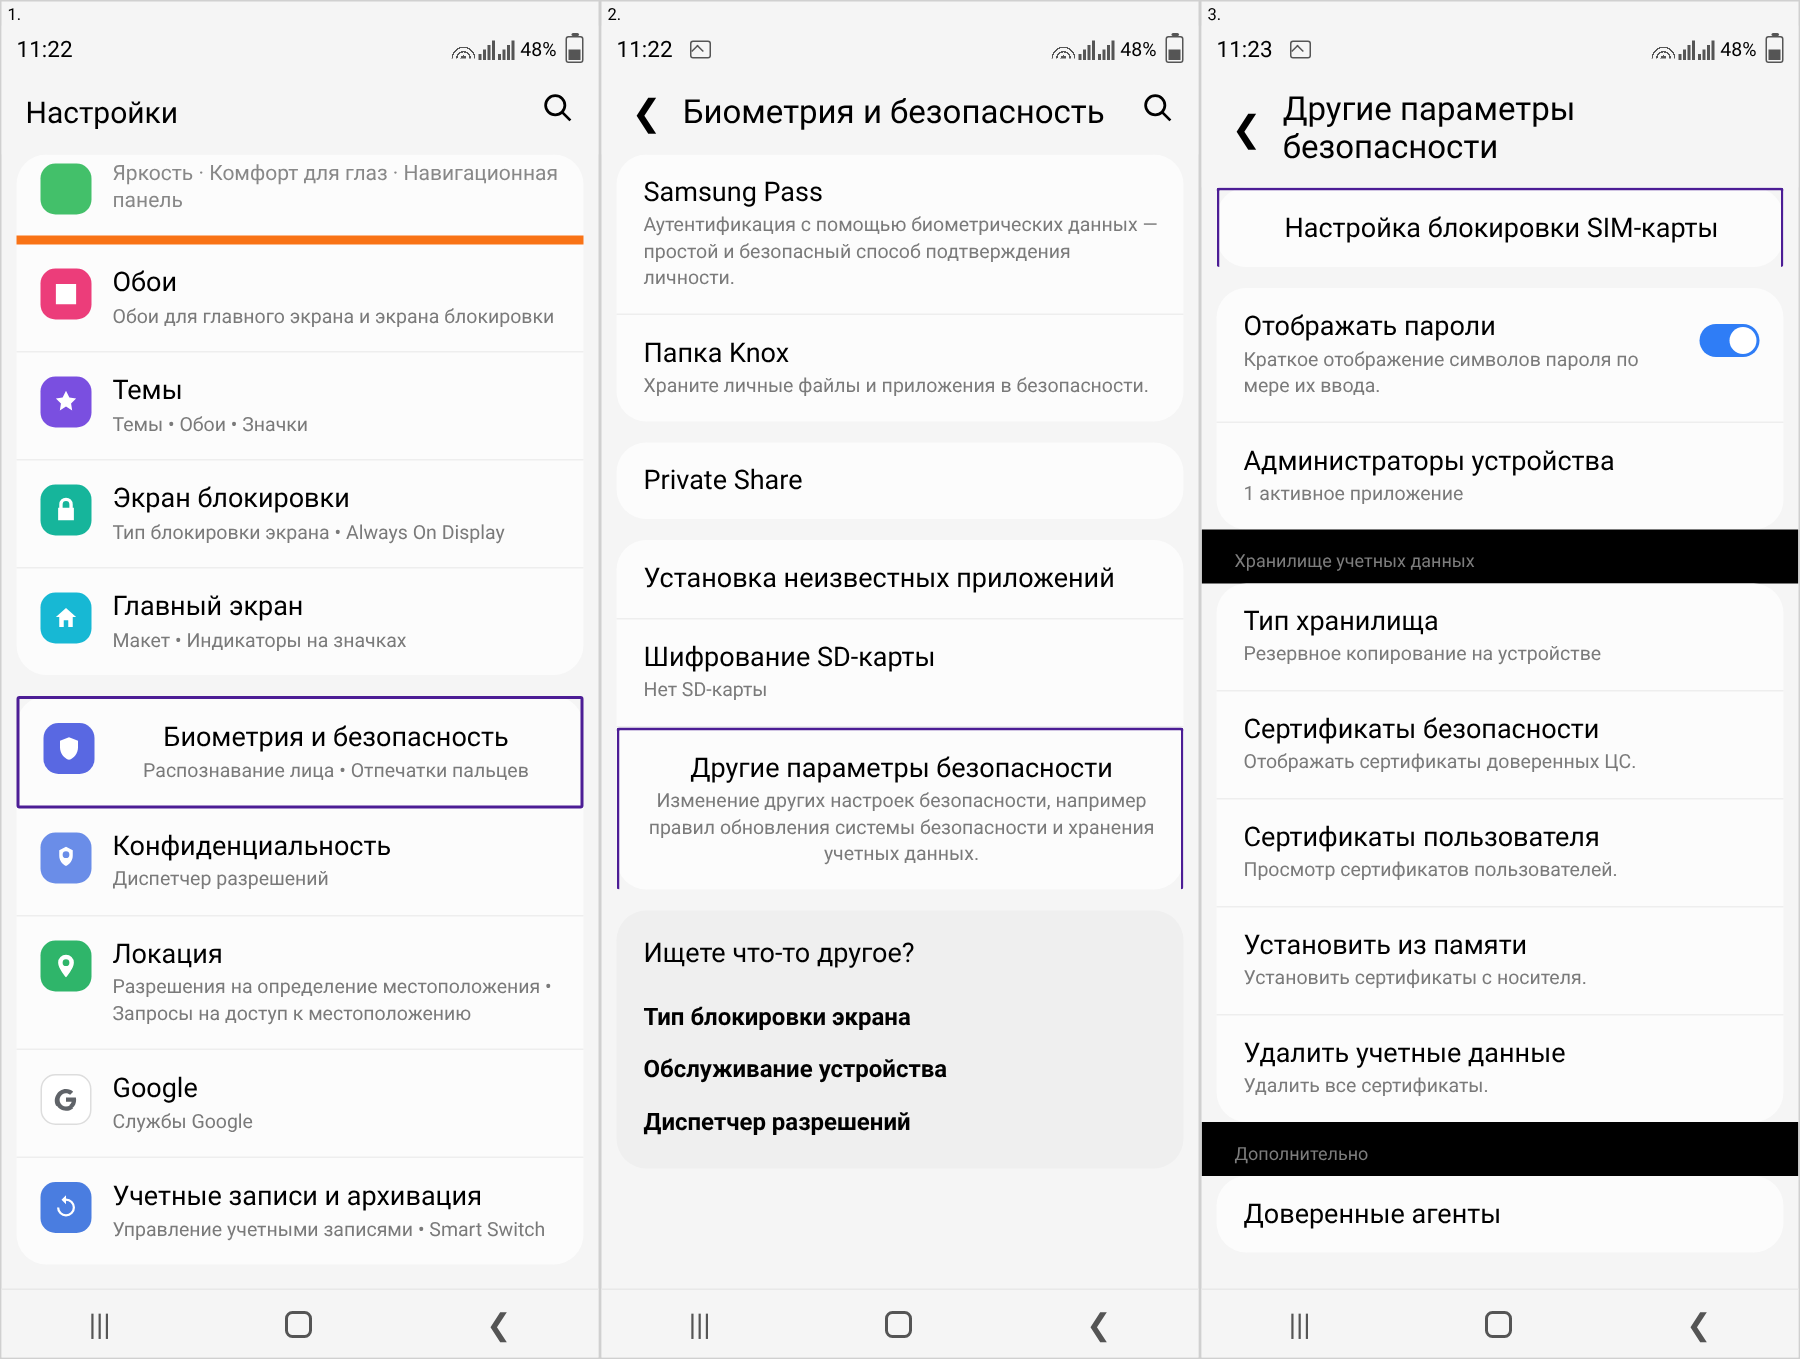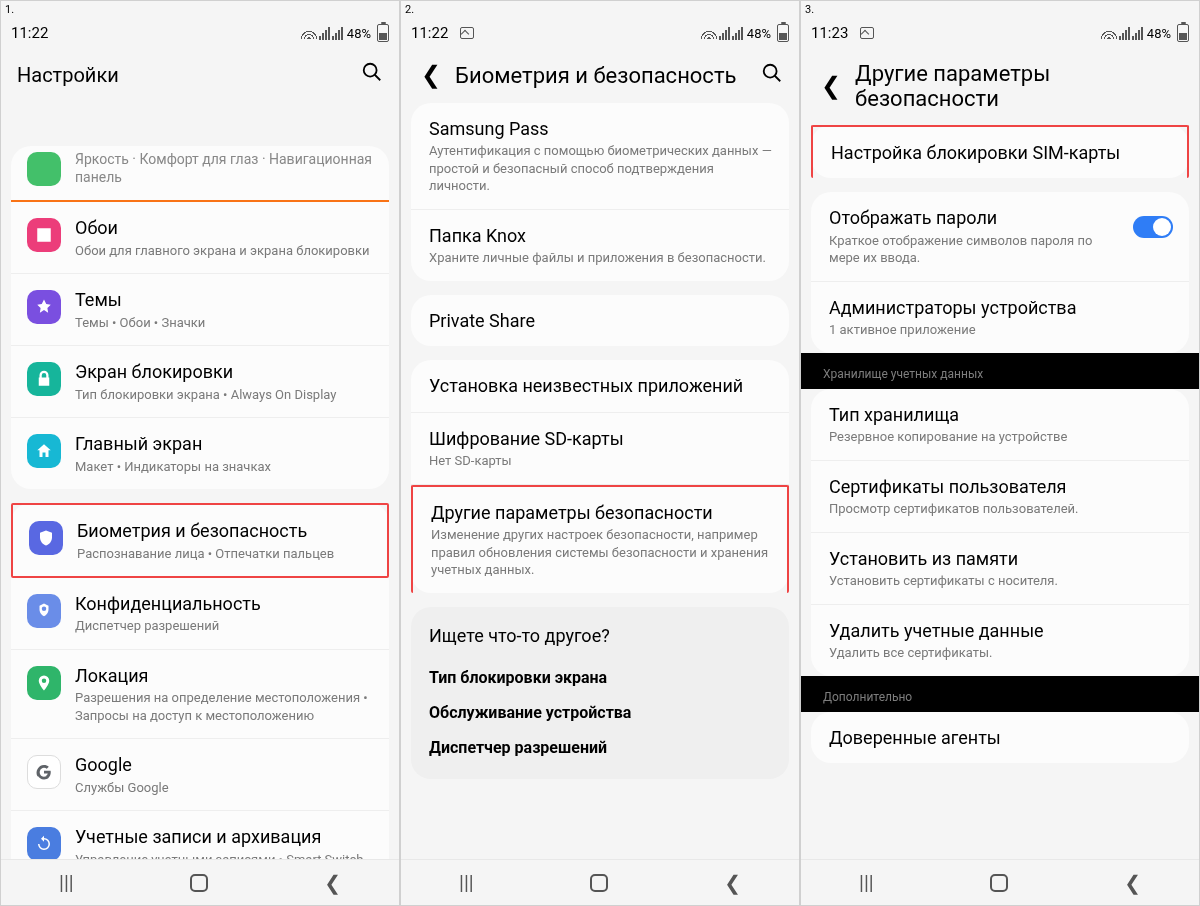--- a/index.html
+++ b/index.html
@@ -74,22 +74,23 @@
     display:flex; align-items:center; justify-content:center;
     flex-shrink:0;
     margin-top:2px;
   }
   .row .icon svg { width:18px; height:18px; fill:#fff; }
   .row .txt { flex:1; min-width:0;}
   .row .t1 { font-size: 18px; color:#000; line-height:1.3;}
   .row .t2 { font-size: 13px; color:#7a7a7a; line-height:1.35; margin-top:2px;}
   .row.noicon { padding-left: 18px; }
   .highlight {
-    border: 2px solid #ef4444;
+    border: 2px solid #4c1d95;
     border-radius: 2px;
+    text-align: center;
   }
   .section-hdr {
     font-size: 12px;
     color: #7d7d7d;
     padding: 14px 22px 8px 22px;
     background: #000000;
   }
   .looking {
     margin: 14px 10px 0 10px;
     background: #efefef;
@@ -109,21 +110,21 @@
   }
   .navbar {
     height: 46px;
     display:flex;
     align-items:center;
     justify-content:space-around;
     background:#f5f5f5;
     border-top:1px solid #e8e8e8;
   }
   .navbar span { color:#555; font-size:20px; cursor:pointer;}
-  .cutoff-top .row:first-child { border-bottom:2px solid #f97316; padding-top:4px;margin-top:44px;}
+  .cutoff-top .row:first-child { border-bottom:6px solid #f97316; padding-top:4px;}
   .cutoff-top .row:first-child .icon{ background:#43c06a;}
   .cutoff-top .row:first-child .t1{ color:#888; font-size:14px;}
   .battery {
     display:inline-block; width:12px; height:18px;
     border:1.3px solid #555; border-radius:2px; position:relative; margin-left:2px;
     vertical-align:middle;
   }
   .battery::before{content:"";position:absolute;top:-3px;left:3px;width:5px;height:2px;background:#555;border-radius:1px;}
   .battery::after{content:"";position:absolute;bottom:1px;left:1px;right:1px;height:46%;background:#555;}
   .sig{display:inline-flex;align-items:flex-end;gap:1px;height:13px;}
@@ -433,20 +434,26 @@
       <div class="section-hdr">Хранилище учетных данных</div>
       <div class="group">
         <div class="row noicon ">
     <div class="txt">
             <div class="t1">Тип хранилища</div>
             <div class="t2">Резервное копирование на устройстве</div>
           </div>
         </div>
         <div class="row noicon ">
     <div class="txt">
+            <div class="t1">Сертификаты безопасности</div>
+            <div class="t2">Отображать сертификаты доверенных ЦС.</div>
+          </div>
+        </div>
+        <div class="row noicon ">
+    <div class="txt">
             <div class="t1">Сертификаты пользователя</div>
             <div class="t2">Просмотр сертификатов пользователей.</div>
           </div>
         </div>
         <div class="row noicon ">
     <div class="txt">
             <div class="t1">Установить из памяти</div>
             <div class="t2">Установить сертификаты с носителя.</div>
           </div>
         </div>

